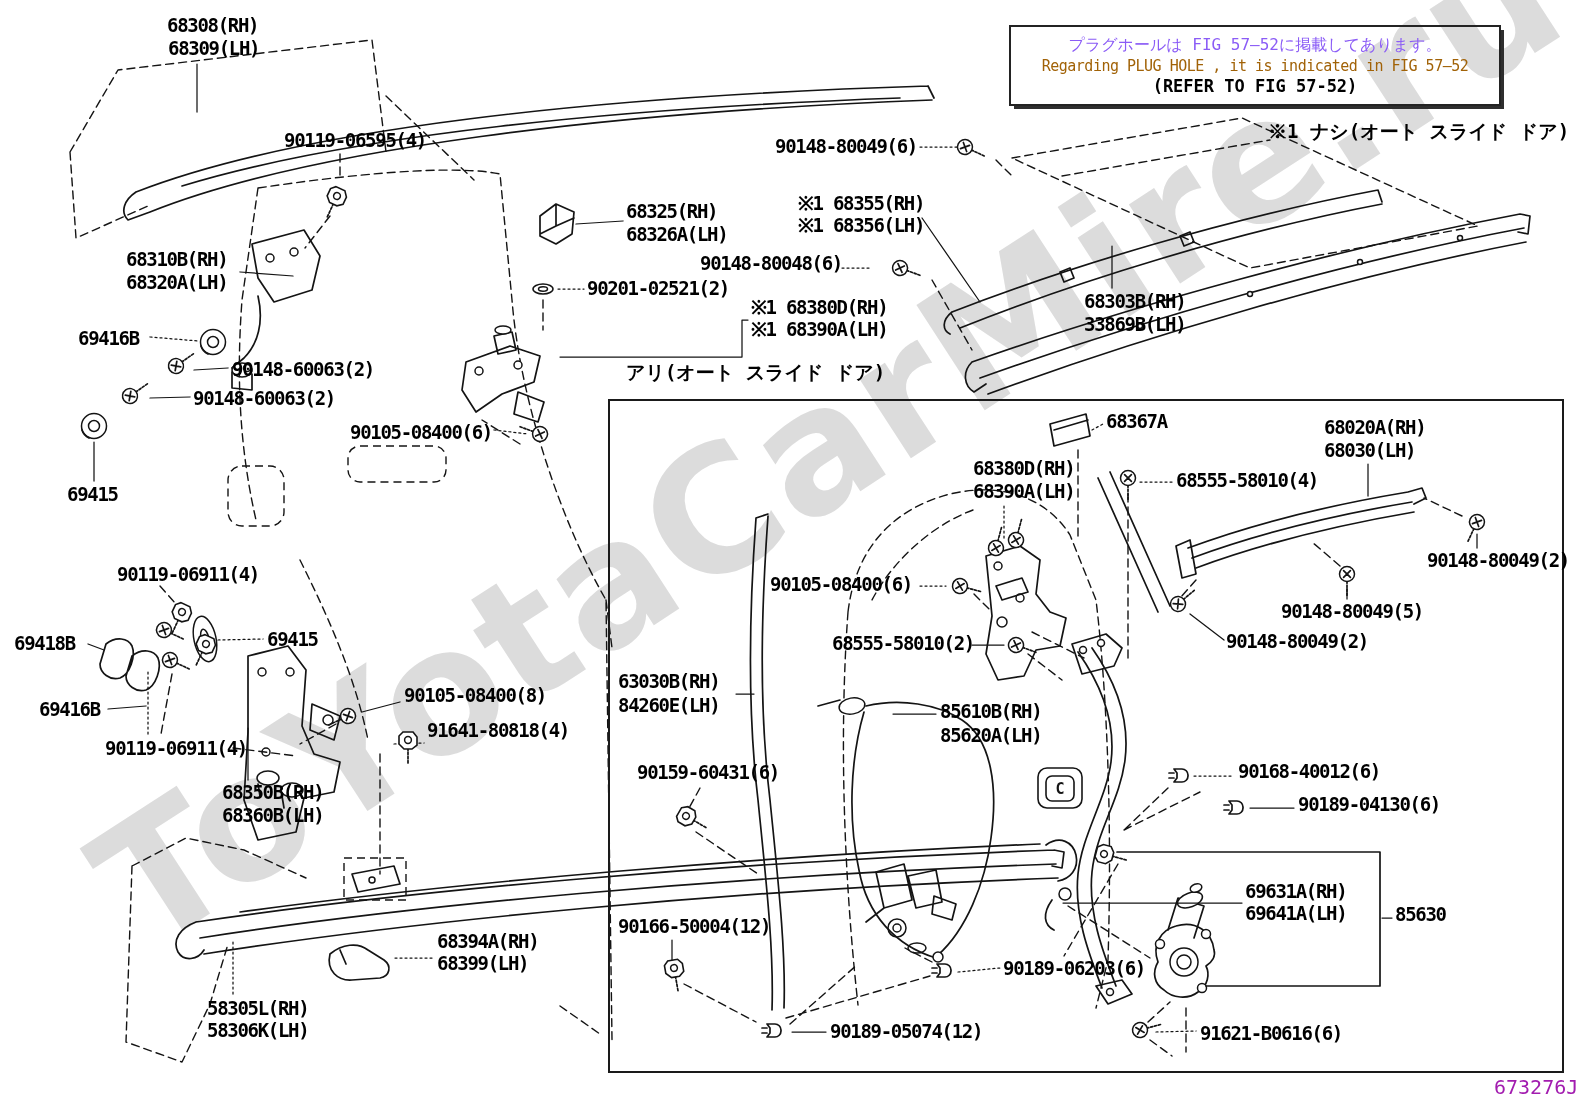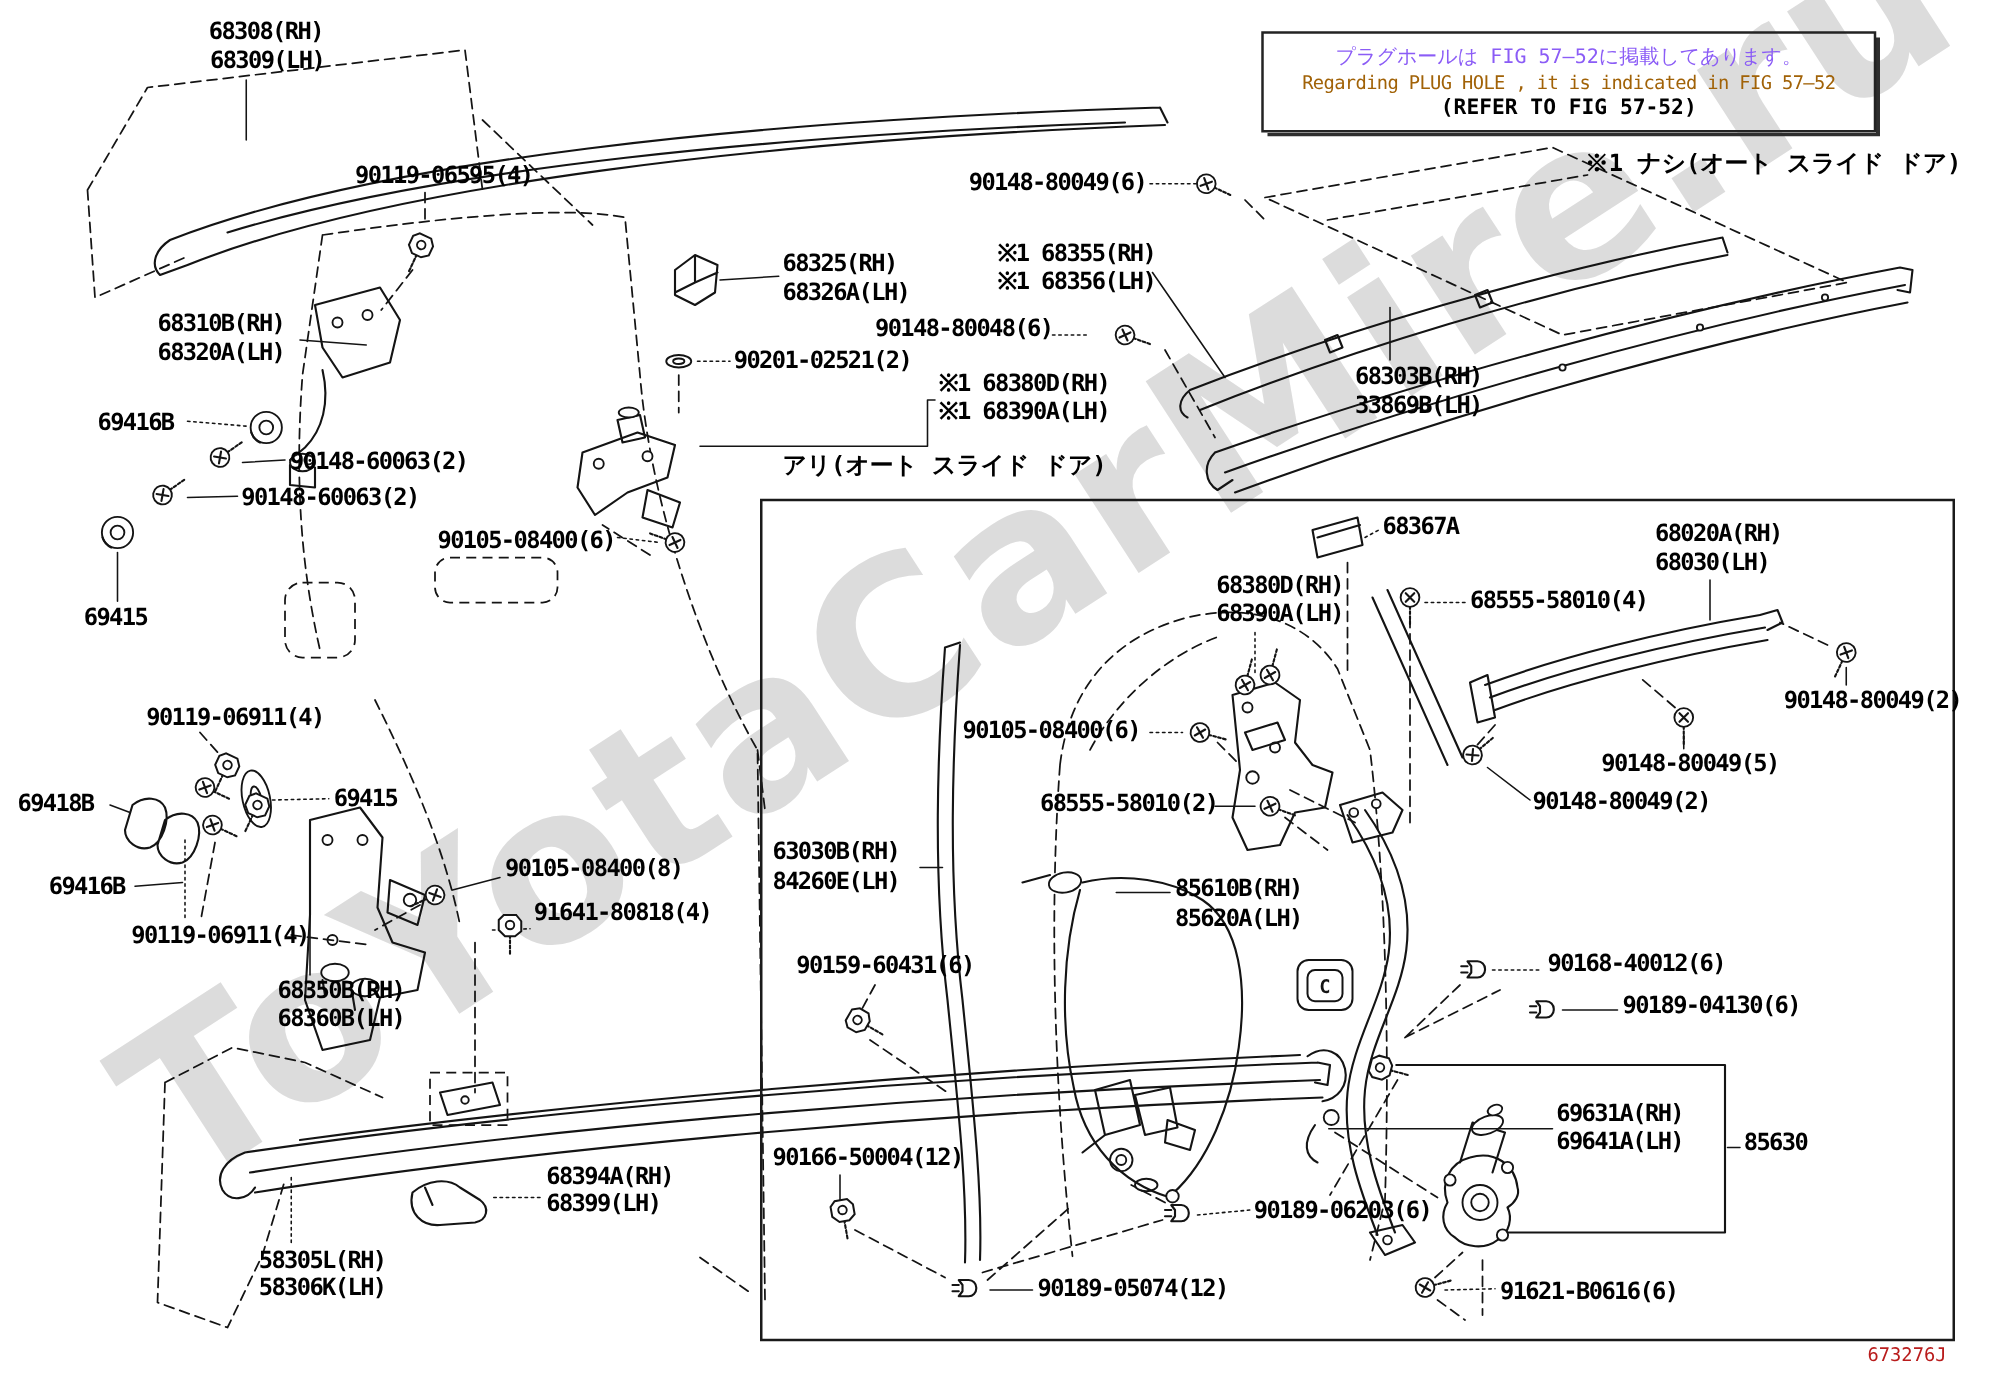--- a/index.html
+++ b/index.html
@@ -11,21 +11,21 @@
   svg.art{position:absolute;left:0;top:0;z-index:1;}
   svg.art path{fill:none;stroke:#141414;stroke-width:1.7;stroke-linecap:round;stroke-linejoin:round;}
   svg.art circle,svg.art ellipse{fill:#fff;stroke:#141414;stroke-width:1.5;}
   svg.art rect{fill:none;stroke:#141414;stroke-width:1.6;}
   svg.art .dash{stroke-dasharray:8 5;stroke-width:1.4;}
   svg.art .lead{stroke-width:1.25;}
   svg.art .dot{stroke-dasharray:2 3;stroke-width:1.25;}
   .lbl{position:absolute;z-index:2;font-weight:bold;font-size:19px;line-height:21px;
        letter-spacing:-1.3px;color:#000;white-space:nowrap;}
   .lbl.jp{letter-spacing:0;}
-  .code{position:absolute;z-index:2;font-weight:normal;font-size:15px;color:#b91c1c;letter-spacing:0;}
+  .code{position:absolute;z-index:2;font-weight:normal;font-size:20px;color:#a21caf;letter-spacing:0;}
   #noteBox{position:absolute;left:1009px;top:25px;width:488px;height:77px;z-index:2;
            border:2px solid #232323;box-shadow:4px 4px 0 -1px #2e2e2e;background:transparent;
            display:flex;flex-direction:column;justify-content:center;align-items:center;gap:1px;}
   #noteBox .l1{font-size:16px;font-weight:normal;letter-spacing:0;color:#8b5cf6;}
   #noteBox .l2{font-size:15px;letter-spacing:-0.5px;color:#a16207;}
   #noteBox .l3{font-size:17px;font-weight:bold;letter-spacing:0;color:#000;}
   #insetBox{position:absolute;left:608px;top:399px;width:952px;height:670px;border:2px solid #1a1a1a;
             z-index:1;background:transparent;}
   .cmark{font-family:"DejaVu Sans Mono",monospace;font-size:15px;font-weight:bold;fill:#141414;stroke:none;}
 </style>

